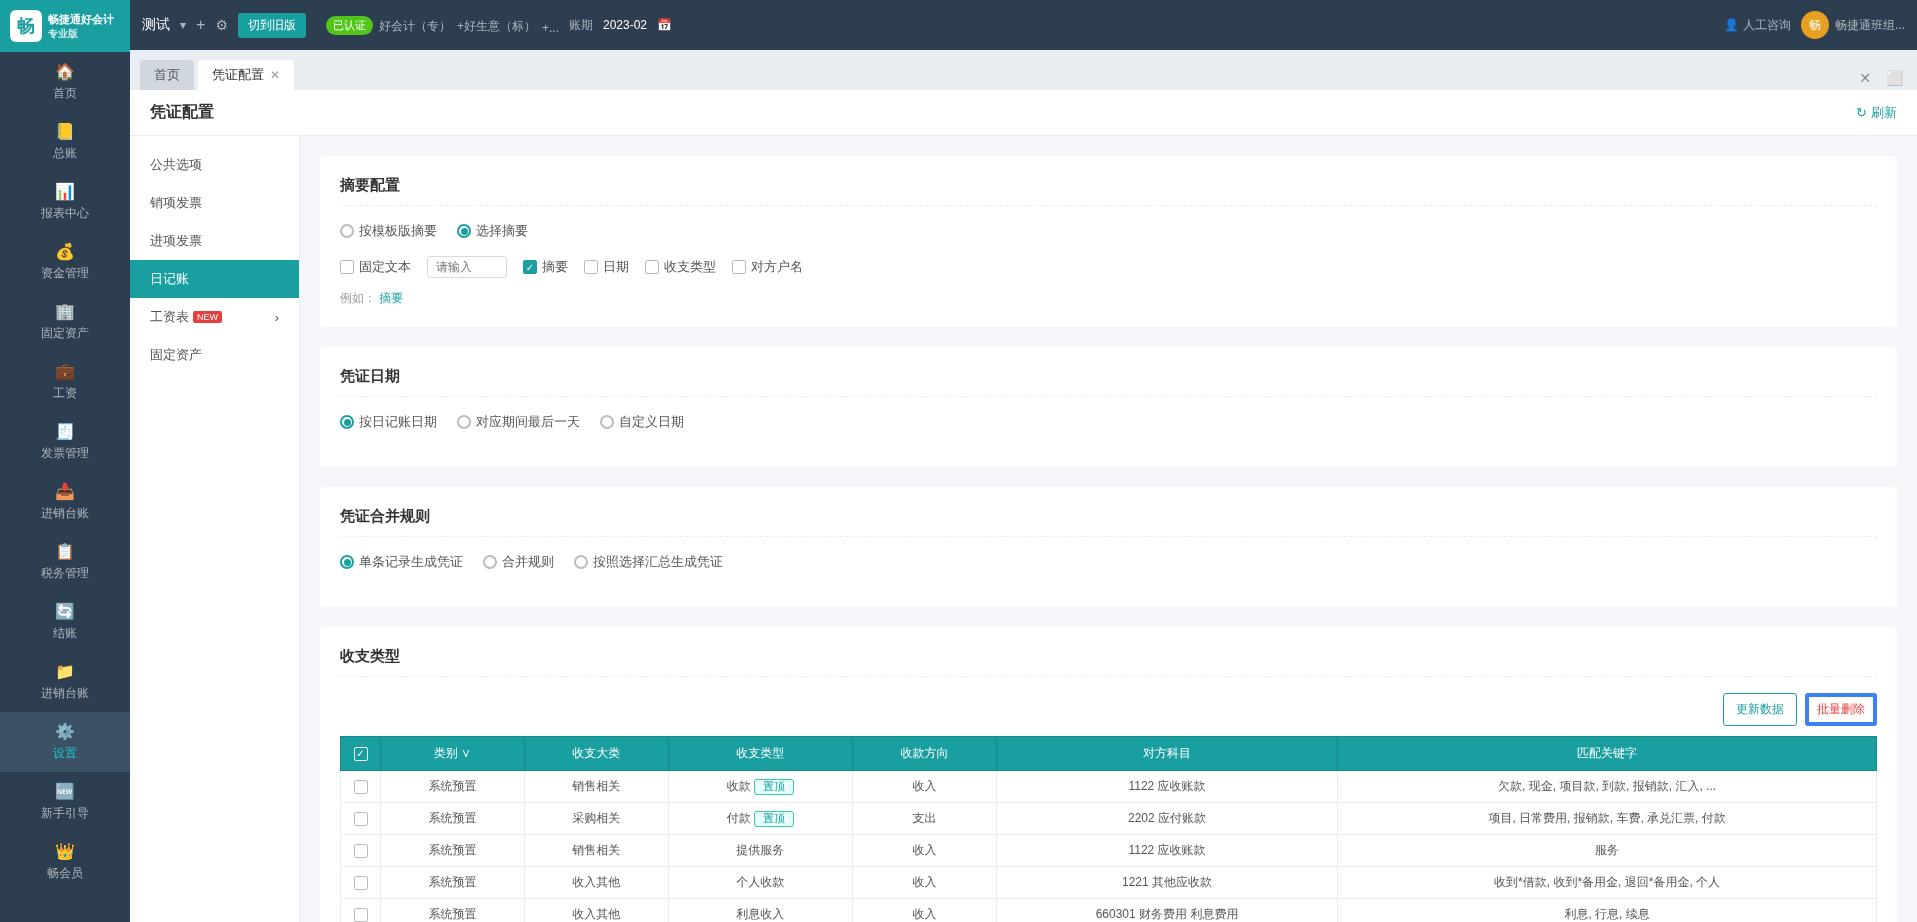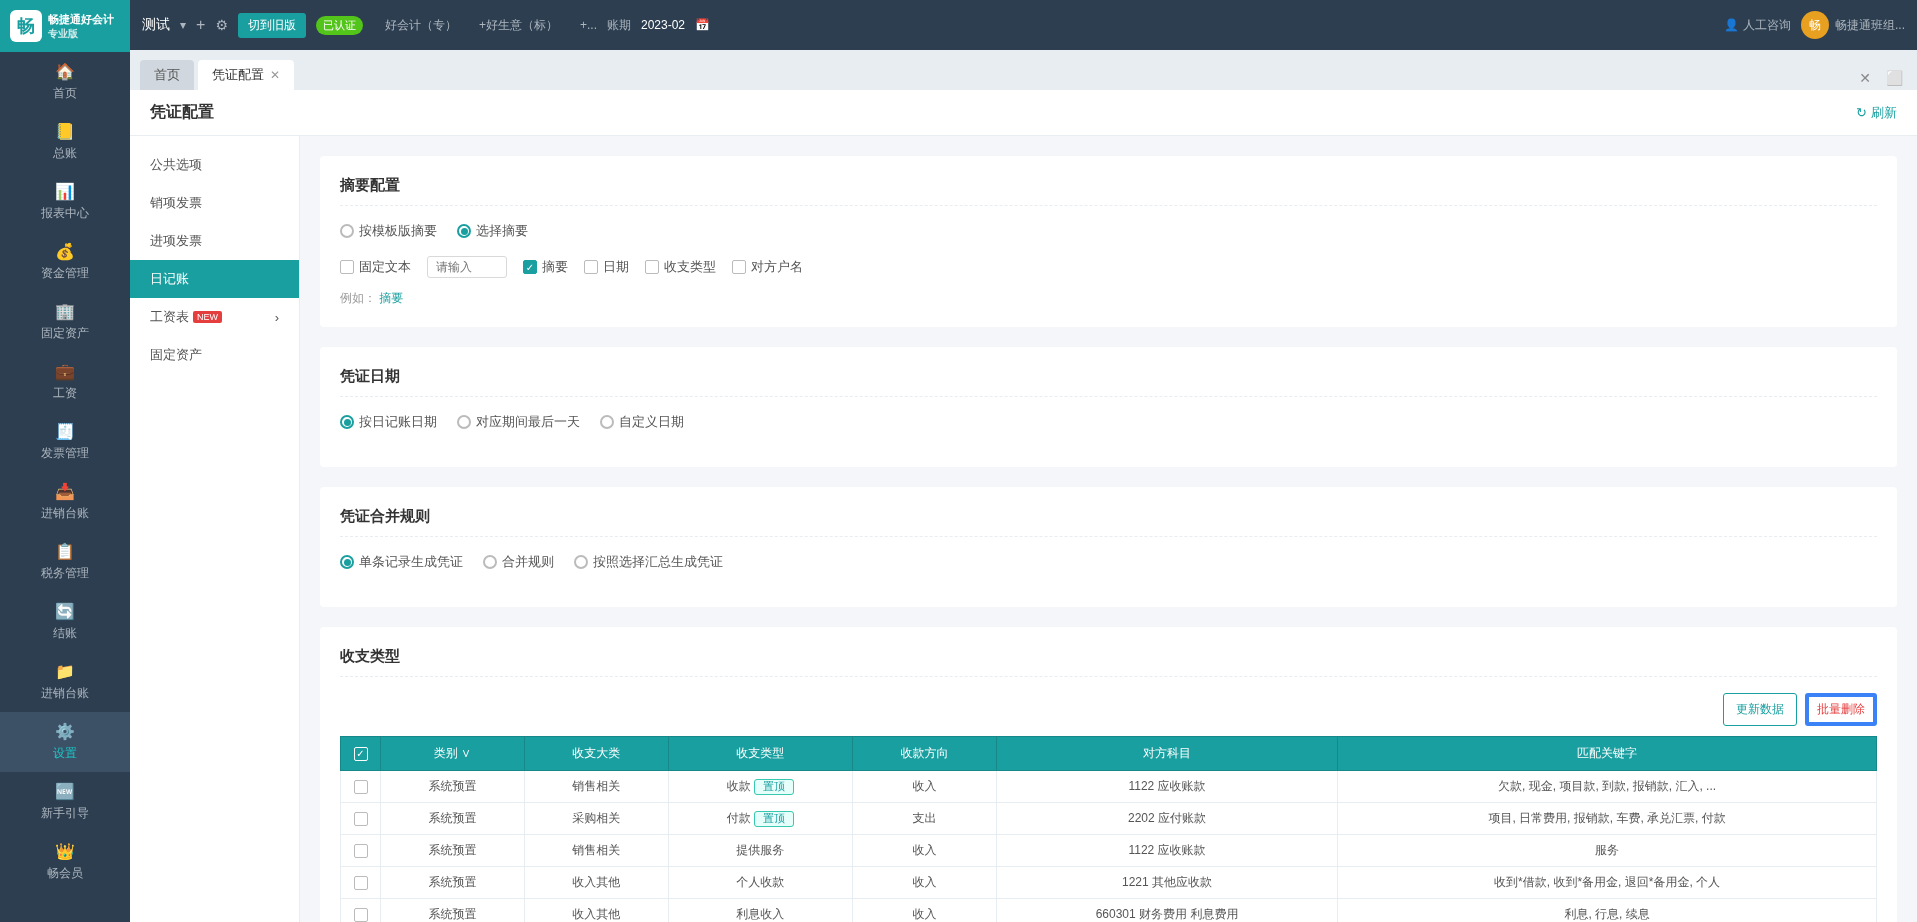--- a/index.html
+++ b/index.html
@@ -17,21 +17,21 @@
     .sidebar-item { display: flex; flex-direction: column; align-items: center; padding: 10px 5px; color: #adb5bd; cursor: pointer; font-size: 12px; gap: 4px; }
     .sidebar-item.active { background: #3d5166; color: #1ac8c8; }
     .sidebar-item-icon { font-size: 16px; }
 
     
     .main-area { flex: 1; display: flex; flex-direction: column; overflow: hidden; }
     .topbar { height: 50px; background: #2c3e50; display: flex; align-items: center; padding: 0 12px; gap: 10px; color: #adb5bd; font-size: 13px; flex-shrink: 0; }
     .topbar-title { color: white; font-size: 14px; }
     .topbar-arrow { color: #adb5bd; font-size: 12px; }
     .topbar-btn { background: #1a9fa0; color: white; border: none; padding: 4px 10px; border-radius: 3px; cursor: pointer; font-size: 12px; }
-    .topbar-badges { display: flex; align-items: center; gap: 22px; }
+    .topbar-badges { display: flex; align-items: flex-end; gap: 6px; margin-left: 10px; }
     .badge-green { background: #52c41a; color: white; padding: 2px 7px; border-radius: 10px; font-size: 11px; }
     .topbar-period { color: #adb5bd; font-size: 12px; }
     .topbar-right { margin-left: auto; display: flex; align-items: center; gap: 10px; color: #adb5bd; font-size: 12px; }
     .topbar-right-btn { display: flex; align-items: center; gap: 4px; cursor: pointer; }
     .user-avatar { width: 28px; height: 28px; border-radius: 50%; background: #e8a020; display: flex; align-items: center; justify-content: center; color: white; font-size: 12px; }
 
     
     .tabbar { height: 40px; background: #e8edf2; display: flex; align-items: flex-end; padding: 0 10px; gap: 4px; flex-shrink: 0; }
     .tab { padding: 6px 14px; background: #d0d7de; border-radius: 4px 4px 0 0; cursor: pointer; font-size: 13px; color: #555; display: flex; align-items: center; gap: 6px; }
     .tab.active { background: white; color: #333; font-weight: 500; }

